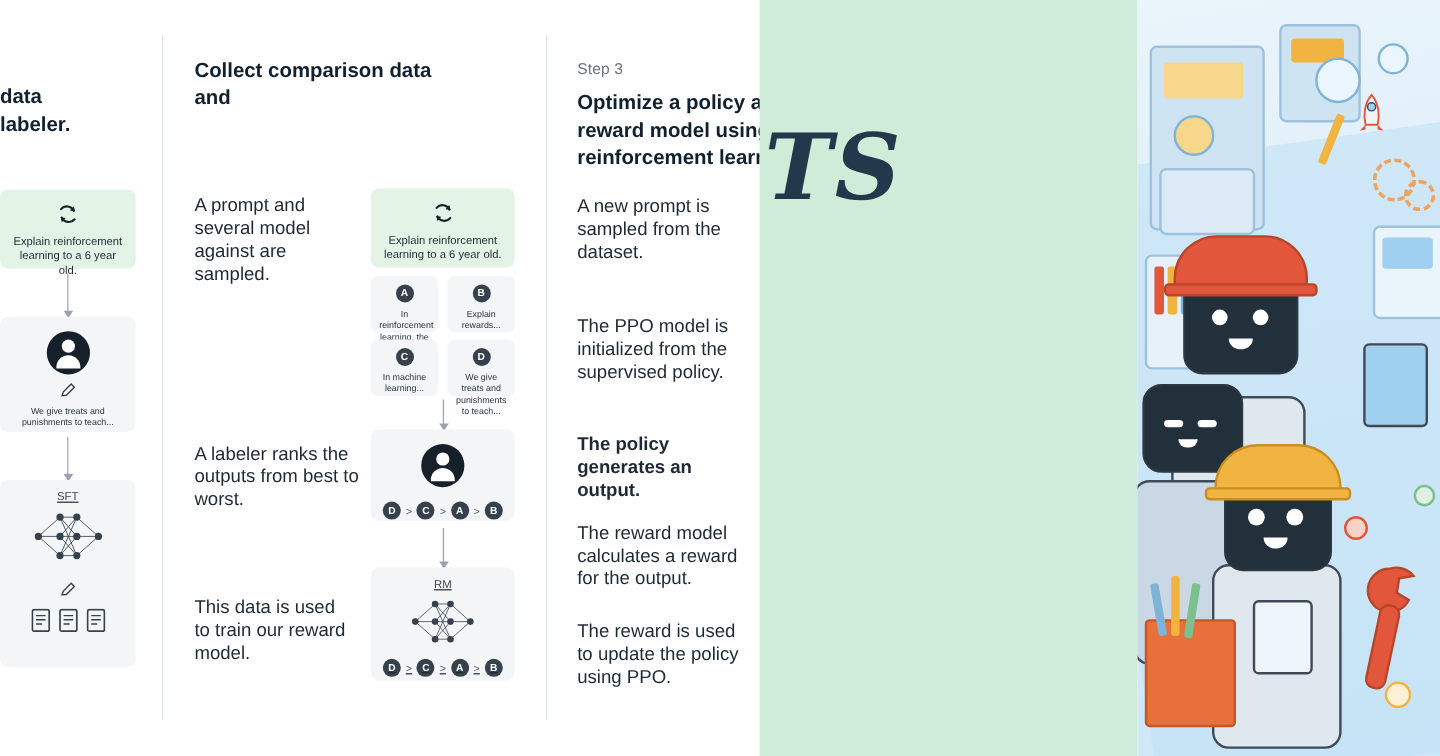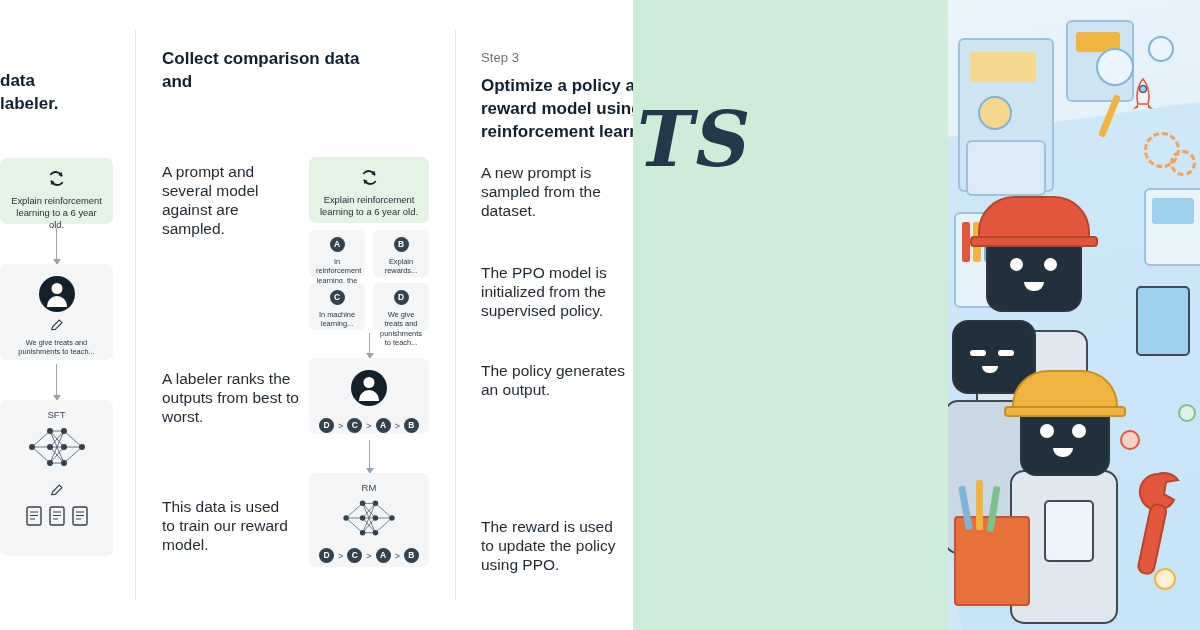--- a/index.html
+++ b/index.html
@@ -148,20 +148,21 @@
   }
   .rank-row .badge { margin: 0; }
   .gt { font-size: 9px; color: #49535e; }
 
   .nn-card {
     background: #f4f5f7;
     border-radius: 7px;
     box-sizing: border-box;
     text-align: center;
     padding: 9px 0 10px;
+    text-decoration: underline;
   }
   .nn-label {
     font-size: 9.5px;
     color: #3b4653;
     margin-bottom: 3px;
   }
 
   .arrow-v {
     position: absolute;
     width: 1px;
@@ -459,21 +460,22 @@
   <div class="col col-3">
     <div class="txtblock" style="left:0; top:10px; width:300px;">
       <div class="step-label">Step 3</div>
       <div class="step-title">Optimize a policy against the</div>
       <div class="step-title">reward model using the</div>
       <div class="step-title">reinforcement learning algorithm.</div>
     </div>
 
     <div class="txtblock body-text" style="left:0; top:124px; width:120px;">A new prompt is sampled from the dataset.</div>
     <div class="txtblock body-text" style="left:0; top:224px; width:140px;">The PPO model is initialized from the supervised policy.</div>
-    <div class="txtblock body-text" style="left:0; top:322px; width:150px;">The policy generates an output.</div>
+    <div class="txtblock body-text" style="left:0; top:322px; width:150px;font-weight:bold;">The policy generates an output.</div>
+    <div class="txtblock body-text" style="left:0; top:396px; width:140px;">The reward model calculates a reward for the output.</div>
     <div class="txtblock body-text" style="left:0; top:478px; width:135px;">The reward is used to update the policy using PPO.</div>
   </div>
 </div>
 
 <div class="mint-panel"></div>
 <div class="mint-text">TS</div>
 
 <div class="illus">
   <div class="ill-sky"></div>
 

